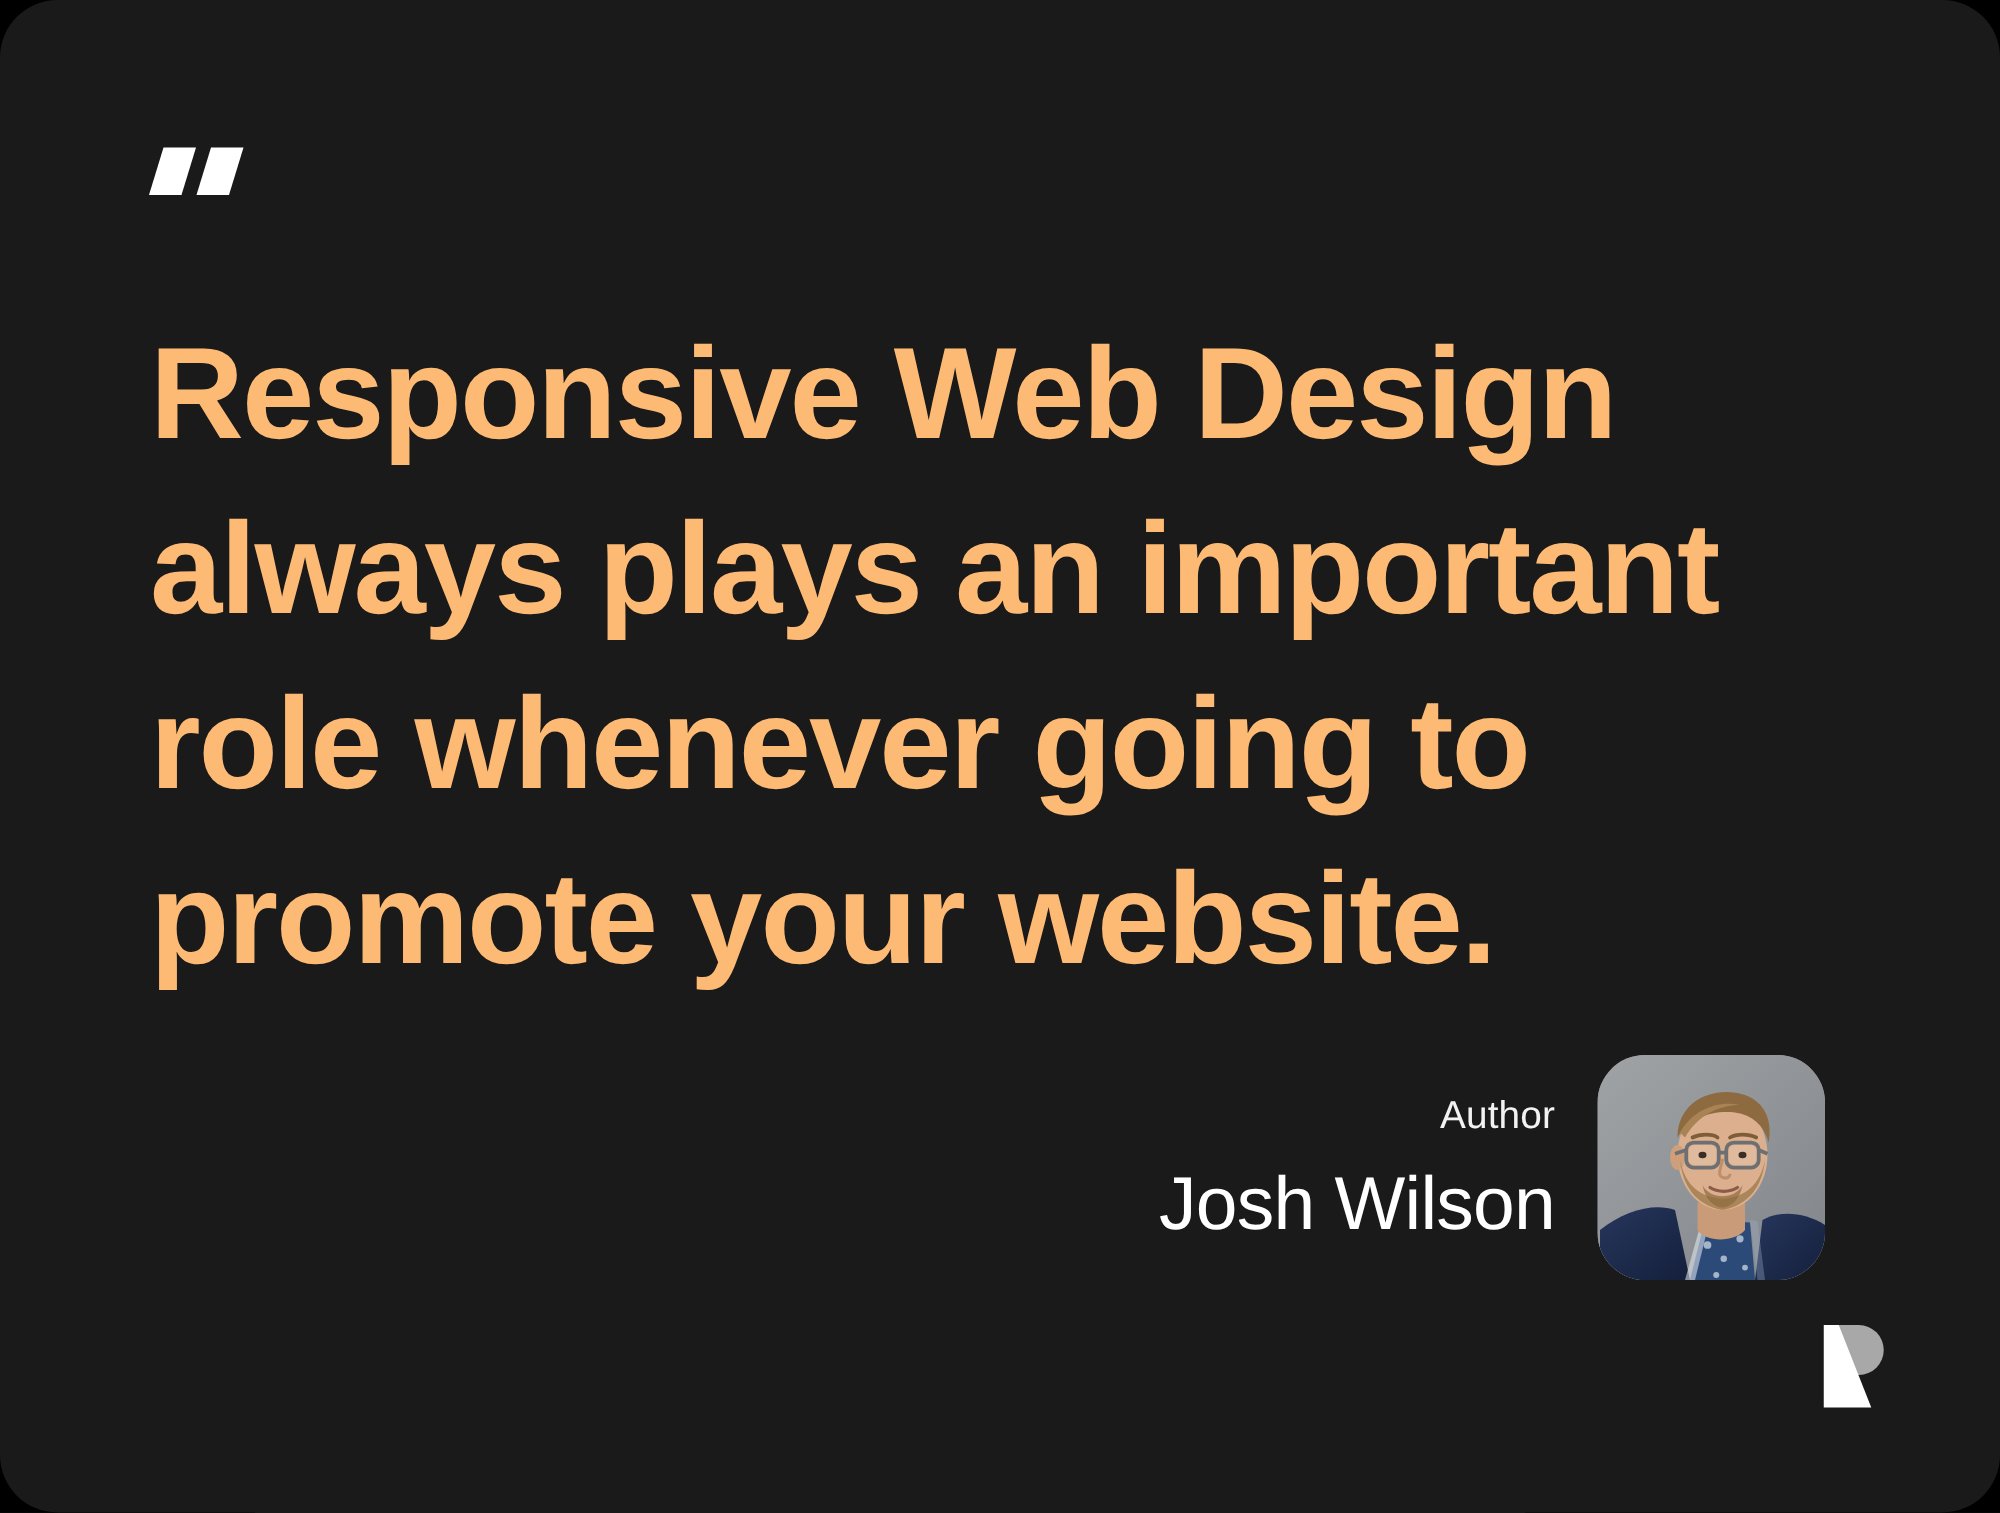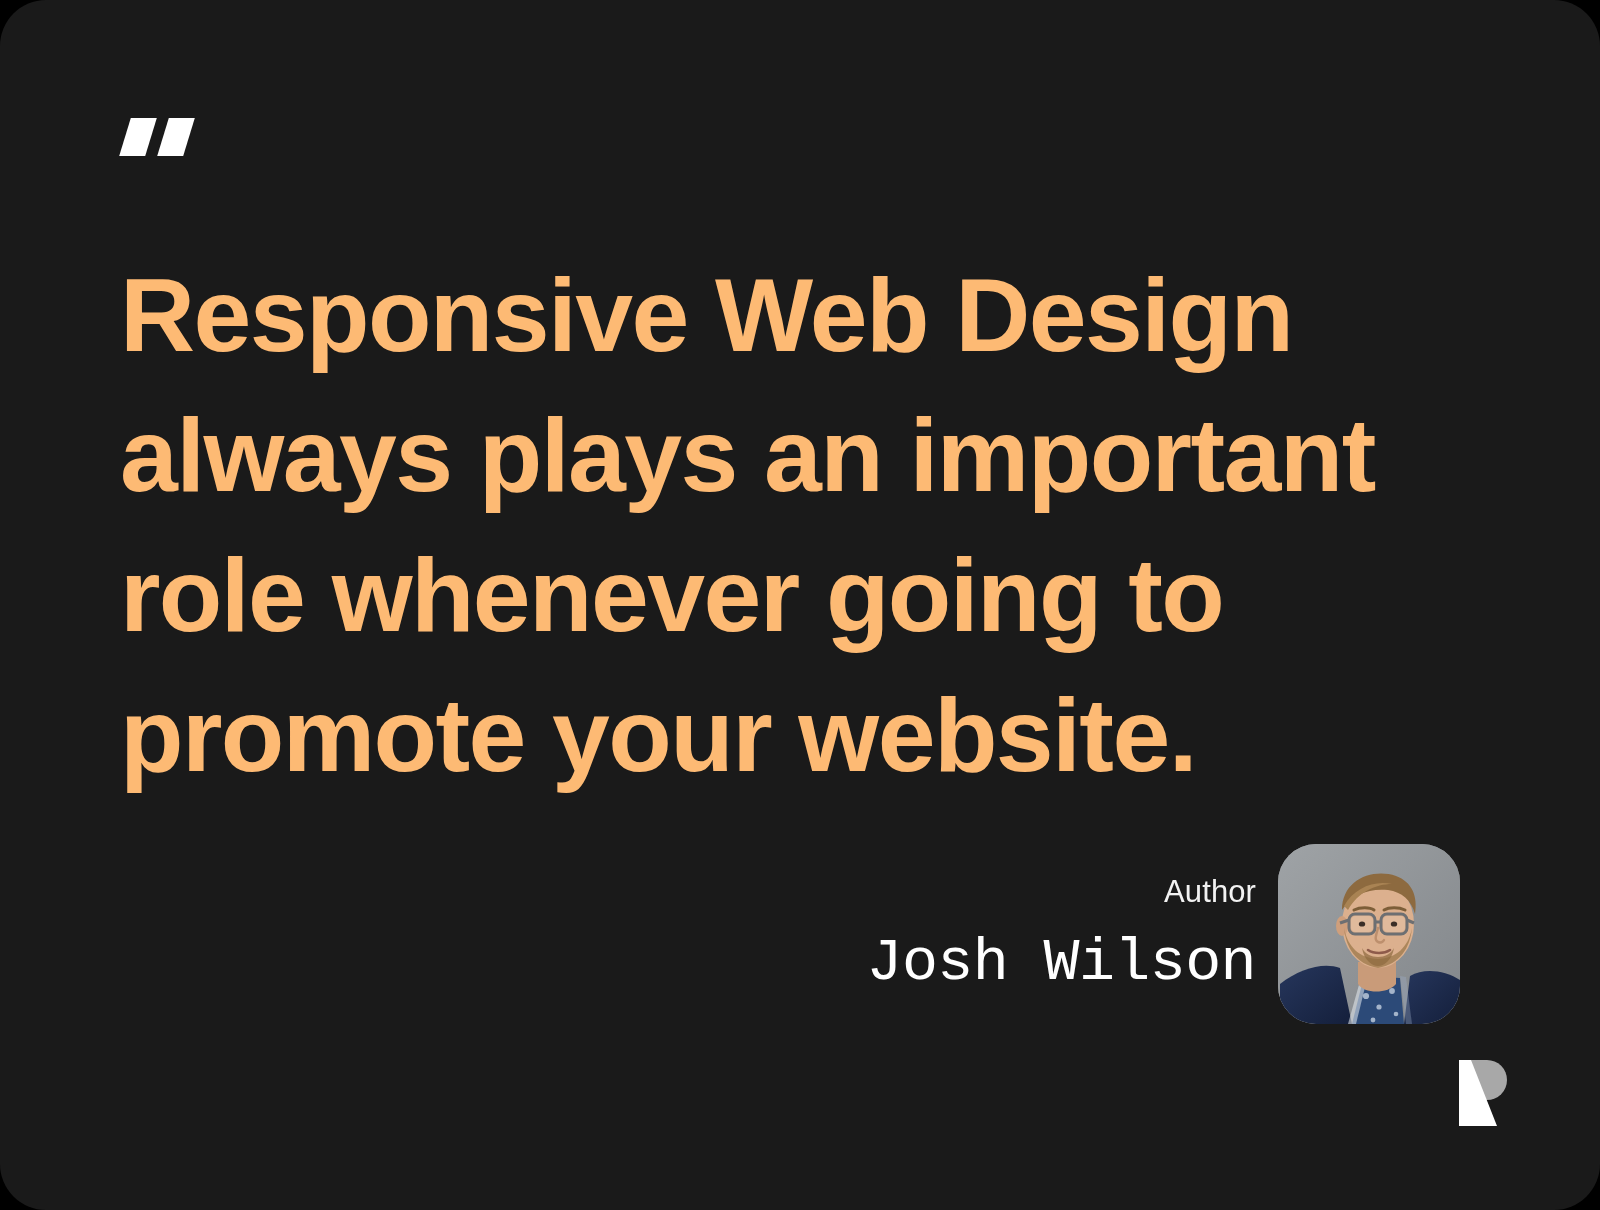--- a/index.html
+++ b/index.html
@@ -66,21 +66,21 @@
   .author-block {
     position: absolute;
     left: 700px;
     top: 843px;
     width: 760px;
     height: 182px;
     display: flex;
     flex-direction: row;
     align-items: center;
     justify-content: flex-end;
-    gap: 22px;
+    gap: 34px;
   }
   .author-meta {
     display: flex;
     flex-direction: column;
     align-items: flex-end;
     justify-content: center;
   }
   .author-role {
     color: #f2f2f2;
     font-size: 31px;
@@ -89,21 +89,20 @@
     letter-spacing: 0.1px;
     margin-bottom: 18px;
   }
   .author-name {
     color: #ffffff;
     font-size: 60px;
     font-weight: 400;
     line-height: 66px;
     letter-spacing: -0.6px;
     white-space: nowrap;
-    font-family: Liberation Mono, monospace;
   }
 
   
   .avatar {
     position: relative;
     width: 182px;
     height: 180px;
     border-radius: 38px;
     overflow: hidden;
     flex: 0 0 auto;

